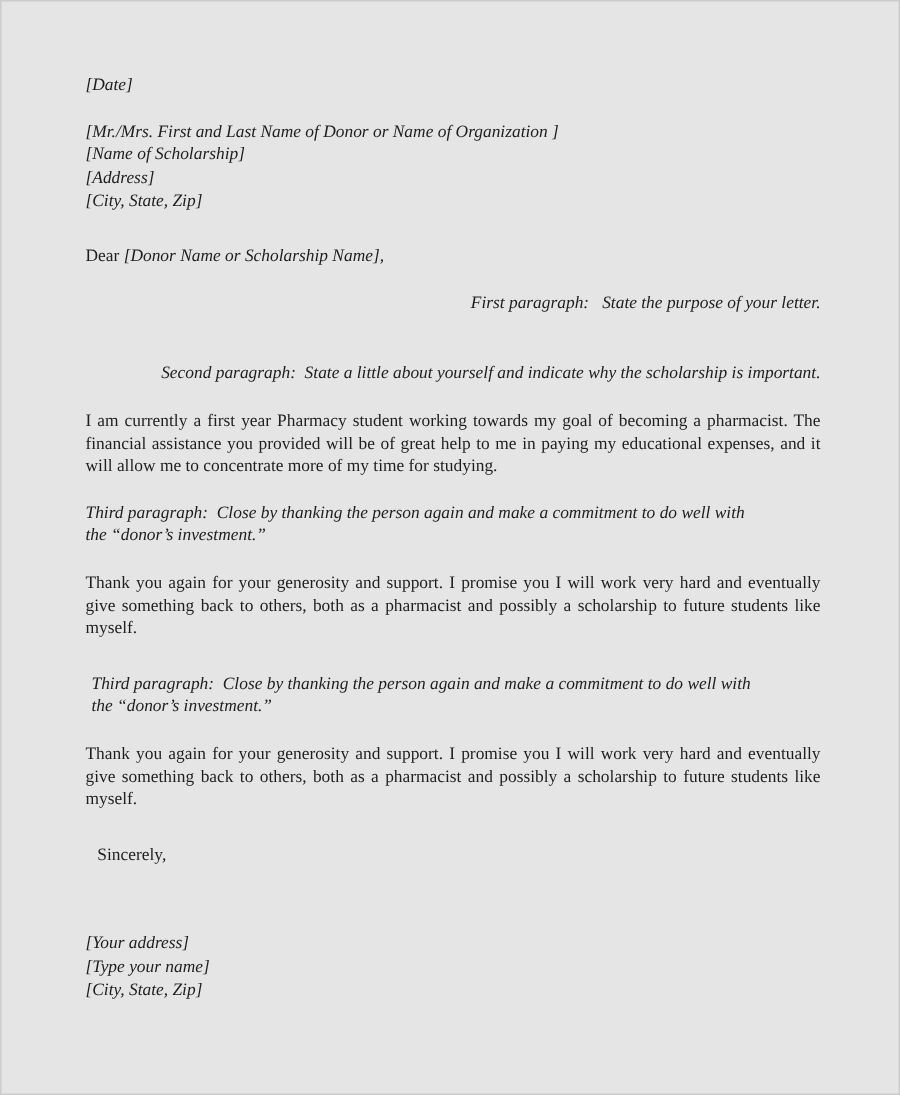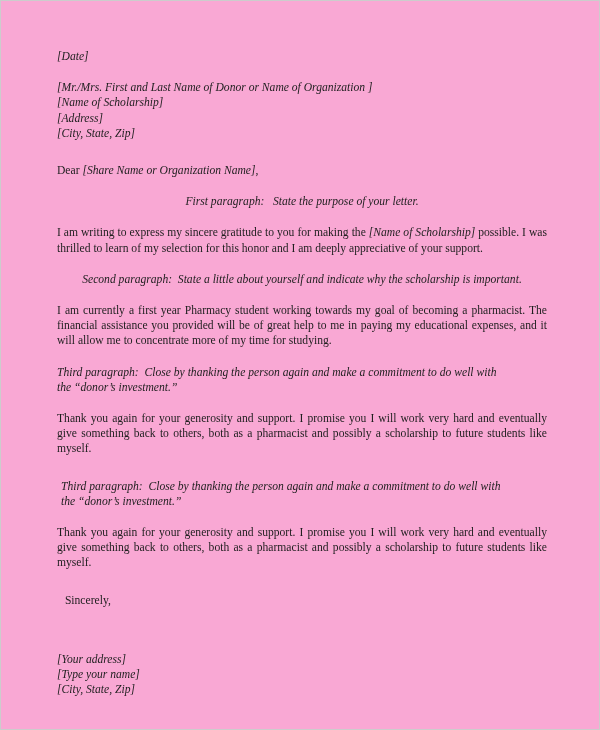--- a/index.html
+++ b/index.html
@@ -10,21 +10,21 @@
   body {
     width: 600px;
     height: 730px;
     font-family: "Liberation Serif", "DejaVu Serif", serif;
   }
   #page {
     position: relative;
     box-sizing: border-box;
     width: 600px;
     height: 730px;
-    background: #f9a8d4;
+    background: #e5e5e5;
     border: 1px solid #cccccc;
     overflow: hidden;
   }
   #letter {
     position: absolute;
     left: 56px;
     top: 48px;
     width: 490px;
     color: #1e1e1e;
     font-size: 11.6px;
@@ -53,21 +53,21 @@
 
   .hdr-line {
     font-style: italic;
     white-space: pre;
     display: block;
   }
 
   .note {
     font-style: italic;
     margin: 0;
-    text-align: center;
+    text-align: right;
     white-space: pre-wrap;
   }
 
   .salutation { margin: 0; white-space: pre; }
 
   .closing { margin: 0; padding-left: 5px; white-space: pre; }
 
   .sig-line { font-style: italic; white-space: pre; display: block; }
 </style>
 </head>
@@ -84,29 +84,28 @@
 
     <div class="blk">
       <span class="hdr-line">[Mr./Mrs. First and Last Name of Donor or Name of Organization ]</span>
       <span class="hdr-line">[Name of Scholarship]</span>
       <span class="hdr-line">[Address]</span>
       <span class="hdr-line">[City, State, Zip]</span>
     </div>
 
     <div class="spacer-lg"></div>
 
-    <p class="salutation"><span>Dear </span><span class="ital">[Share Name or Organization Name]</span><span>,</span></p>
+    <p class="salutation"><span>Dear </span><span class="ital">[Donor Name or Scholarship Name]</span><span>,</span></p>
 
     <div class="spacer-md"></div>
 
     <p class="note">First paragraph:   State the purpose of your letter.</p>
 
     <div class="spacer-md"></div>
 
-    <p class="body-par"><span>I am writing to express my sincere gratitude to you for making the </span><span class="ital">[Name of Scholarship]</span><span> possible.  I was thrilled to learn of my selection for this honor and I am deeply appreciative of your support.</span></p>
 
     <div class="spacer-md"></div>
 
     <p class="note">Second paragraph:  State a little about yourself and indicate why the scholarship is important.</p>
 
     <div class="spacer-md"></div>
 
     <p class="body-par">I am currently a first year Pharmacy student working towards my goal of becoming a pharmacist.  The financial assistance you provided will be of great help to me in paying my educational expenses, and it will allow me to concentrate more of my time for studying.</p>
 
     <div class="spacer-md"></div>

